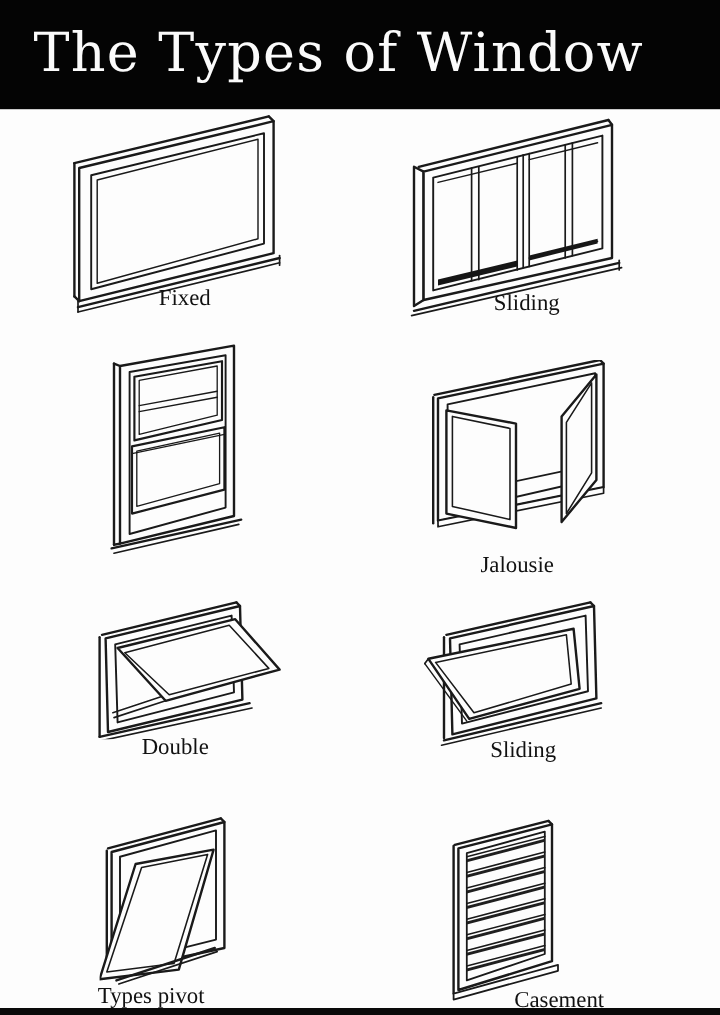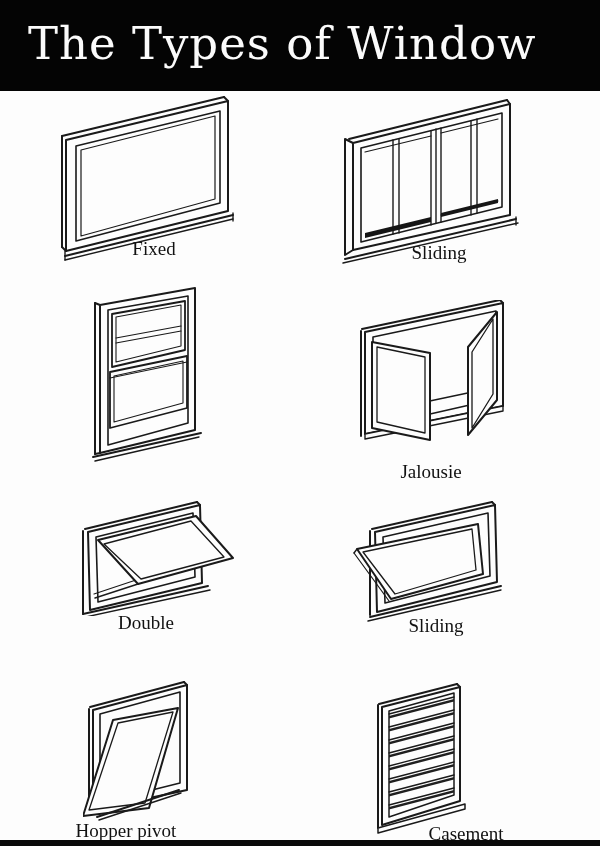--- a/index.html
+++ b/index.html
@@ -221,17 +221,17 @@
         <polygon points="3,145 90,121 90,126 3,150" stroke-width="1.5" fill="#fdfdfd"></polygon>
       </g>
     </svg>
   </div>
 
   <div class="wlabel" style="left:154px;top:239px;">Fixed</div>
   <div class="wlabel" style="left:439px;top:243px;">Sliding</div>
   <div class="wlabel" style="left:431px;top:462px;">Jalousie</div>
   <div class="wlabel" style="left:146px;top:613px;">Double</div>
   <div class="wlabel" style="left:436px;top:616px;">Sliding</div>
-  <div class="wlabel" style="left:126px;top:821px;">Hopper pivot</div>
+  <div class="wlabel" style="left:126px;top:821px;">Types pivot</div>
   <div class="wlabel" style="left:466px;top:824px;">Casement</div>
 
   <div class="footer-bar"></div>
 </div>
 
 </body></html>

